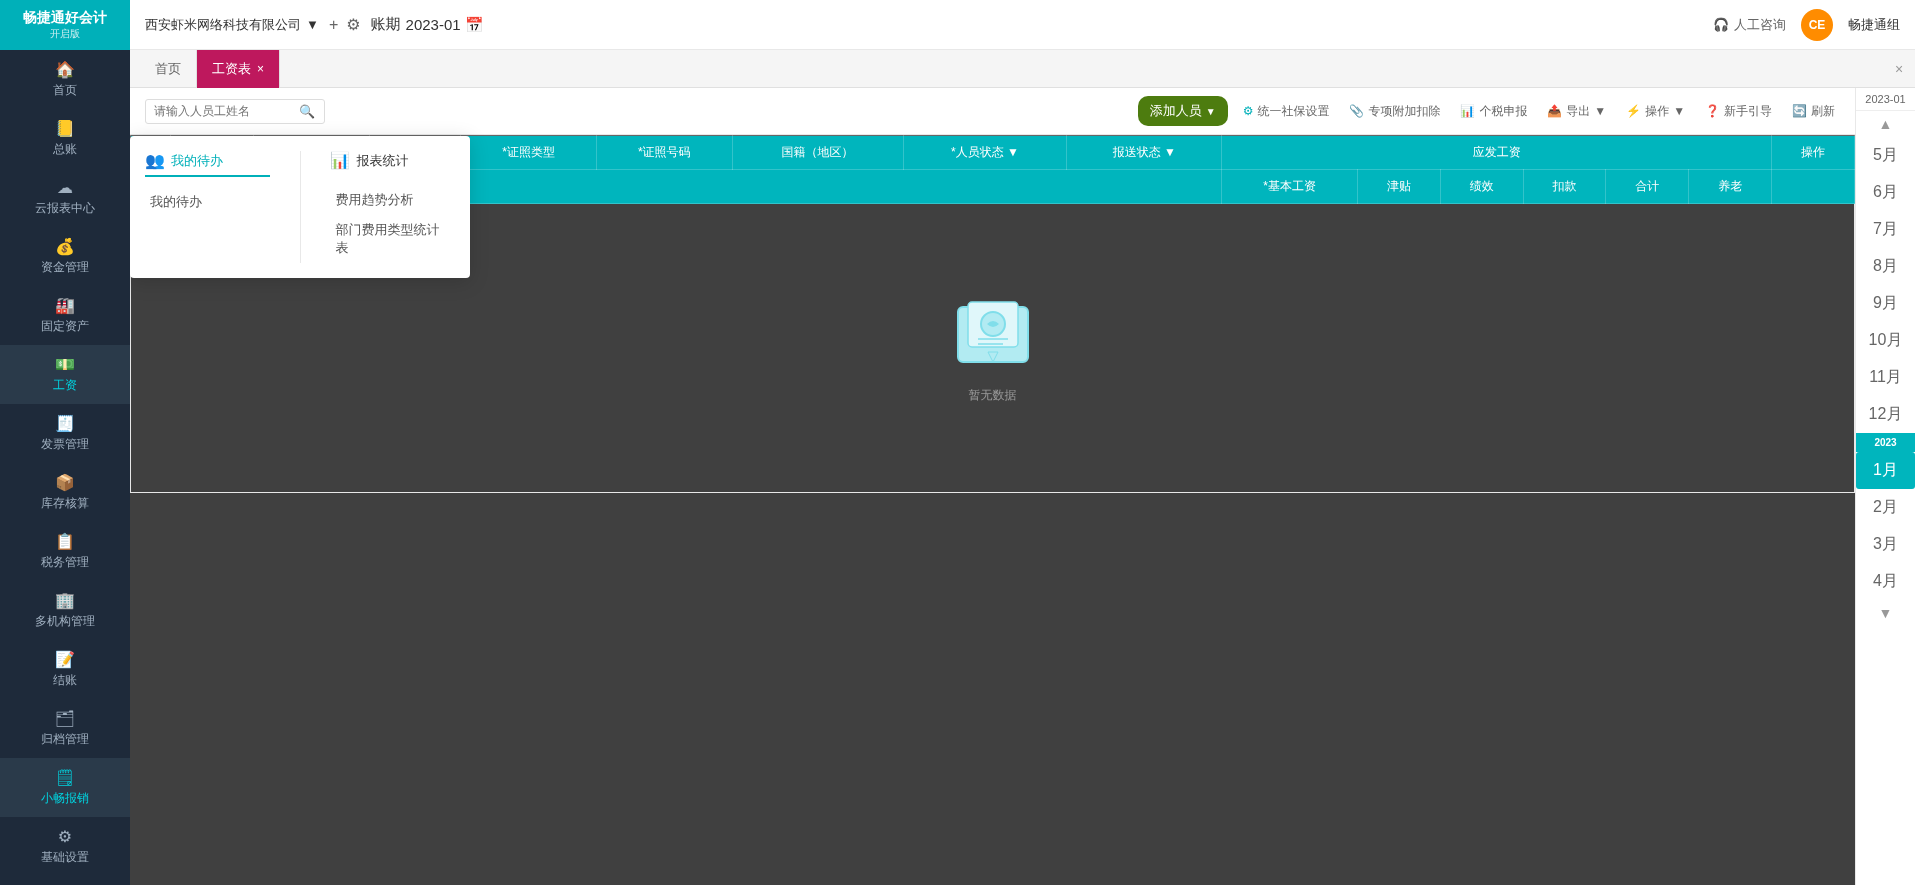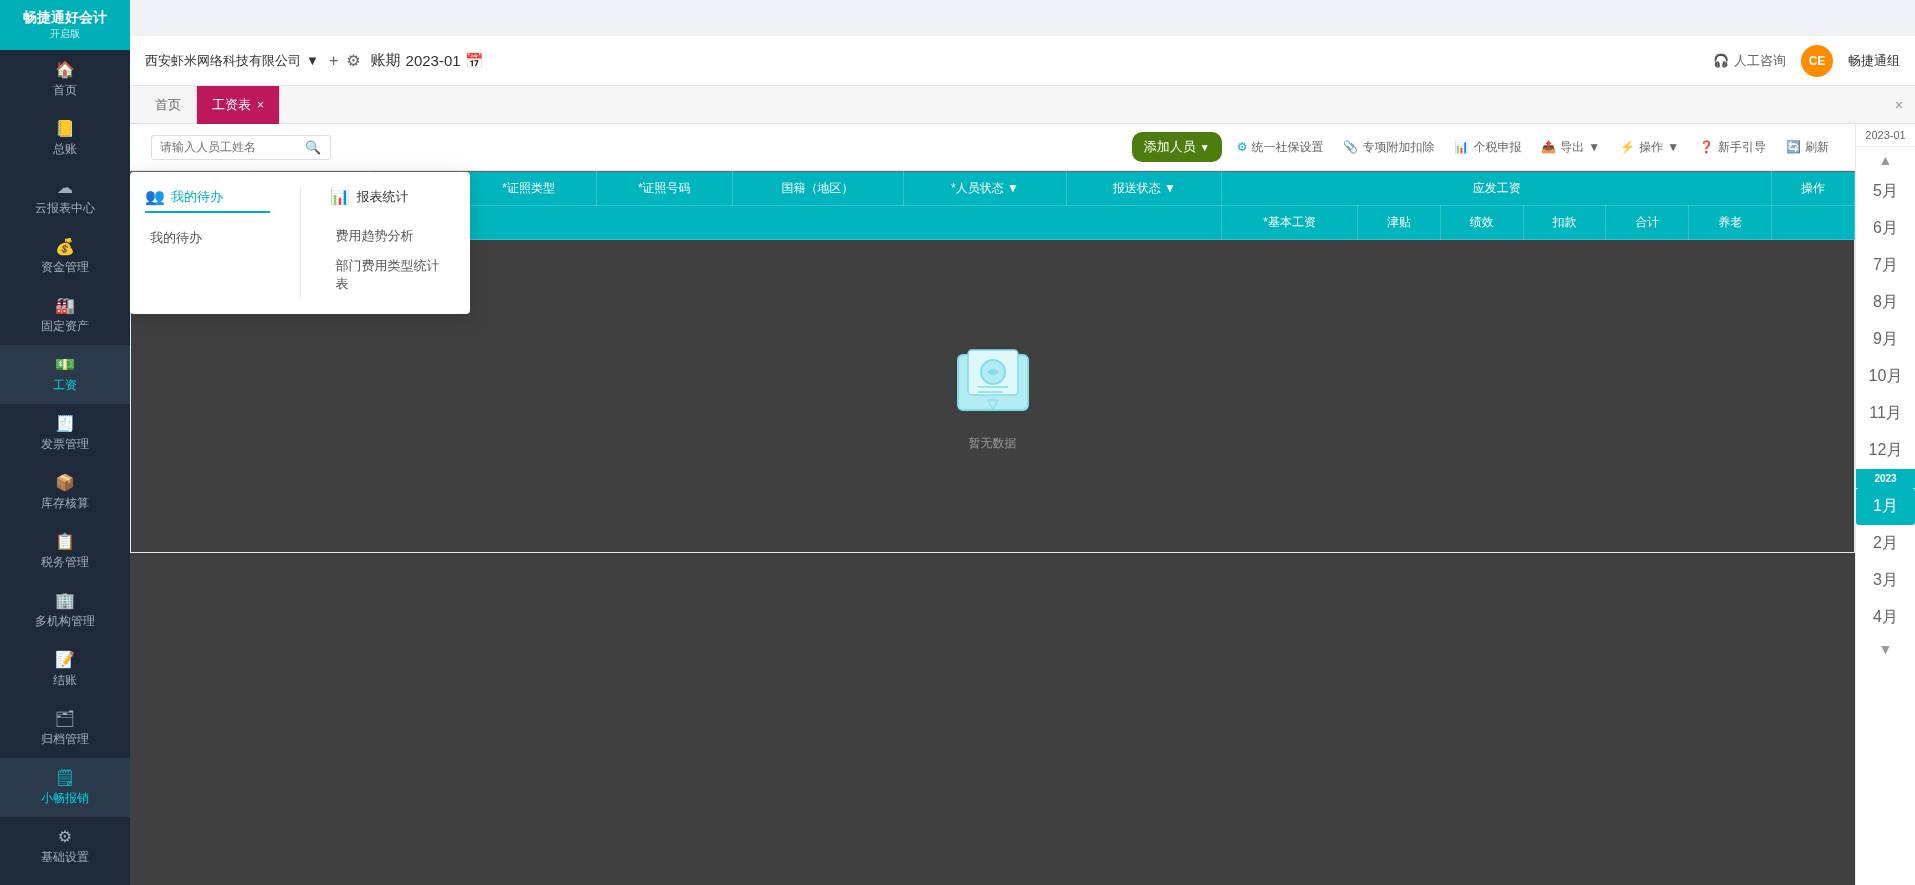--- a/index.html
+++ b/index.html
@@ -61,21 +61,20 @@
 
     
     .topbar {
       height: 50px;
       background: white;
       display: flex;
       align-items: center;
       padding: 0 15px;
       border-bottom: 1px solid #e8e8e8;
       gap: 10px;
-      margin-top: 36px;
     }
     .company-selector {
       display: flex;
       align-items: center;
       gap: 5px;
       color: #333;
       font-size: 13px;
       cursor: pointer;
     }
     .company-name { font-weight: 500; }
@@ -124,21 +123,21 @@
     .salary-area {
       flex: 1;
       display: flex;
       flex-direction: column;
       overflow: hidden;
     }
 
     
     .toolbar {
       background: white;
-      padding: 8px 21px;
+      padding: 8px 15px;
       display: flex;
       align-items: center;
       gap: 10px;
       border-bottom: 1px solid #e8e8e8;
     }
     .search-box {
       display: flex;
       align-items: center;
       border: 1px solid #ddd;
       border-radius: 3px;
@@ -194,21 +193,21 @@
     .salary-table th {
       background: #00b5bd;
       color: white;
       padding: 8px 10px;
       text-align: center;
       border: 1px solid rgba(255,255,255,0.2);
       white-space: nowrap;
       font-weight: normal;
     }
     .salary-table td {
-      padding: 20px 10px;
+      padding: 8px 10px;
       border: 1px solid #e8e8e8;
       text-align: center;
     }
     .checkbox-col { width: 40px; }
     .empty-state {
       display: flex;
       flex-direction: column;
       align-items: center;
       justify-content: center;
       padding: 80px 0;

